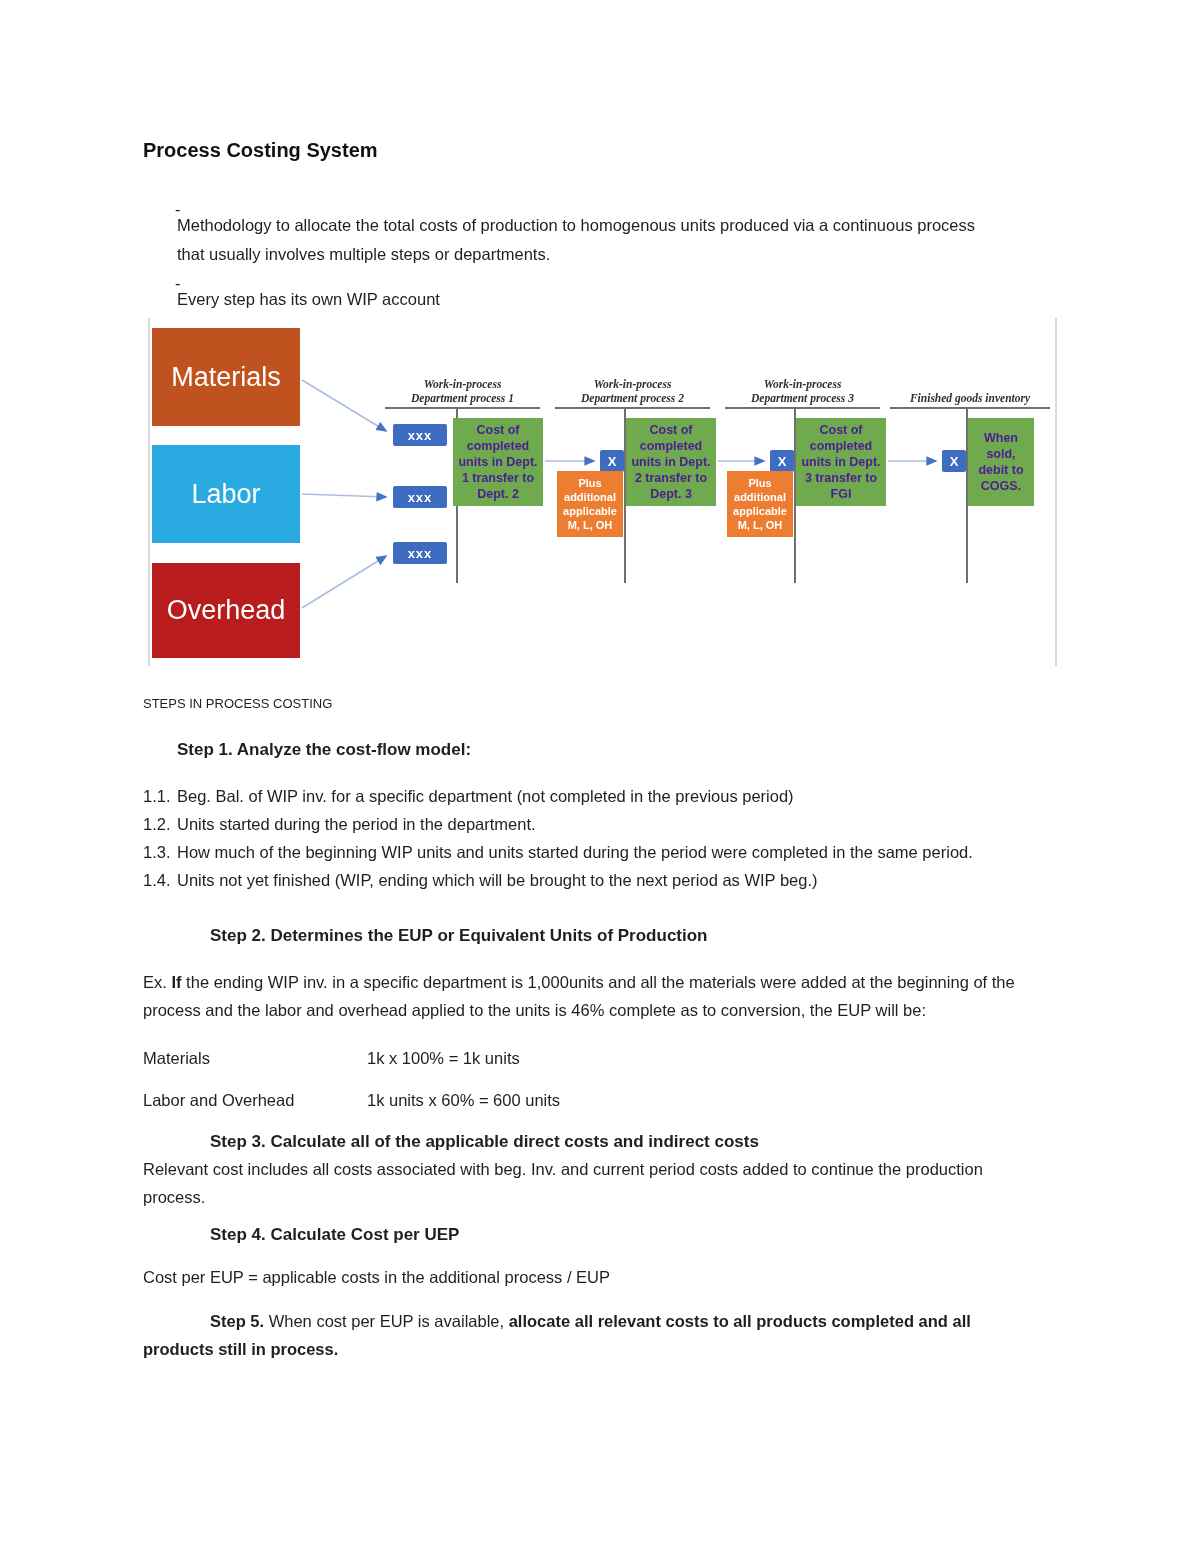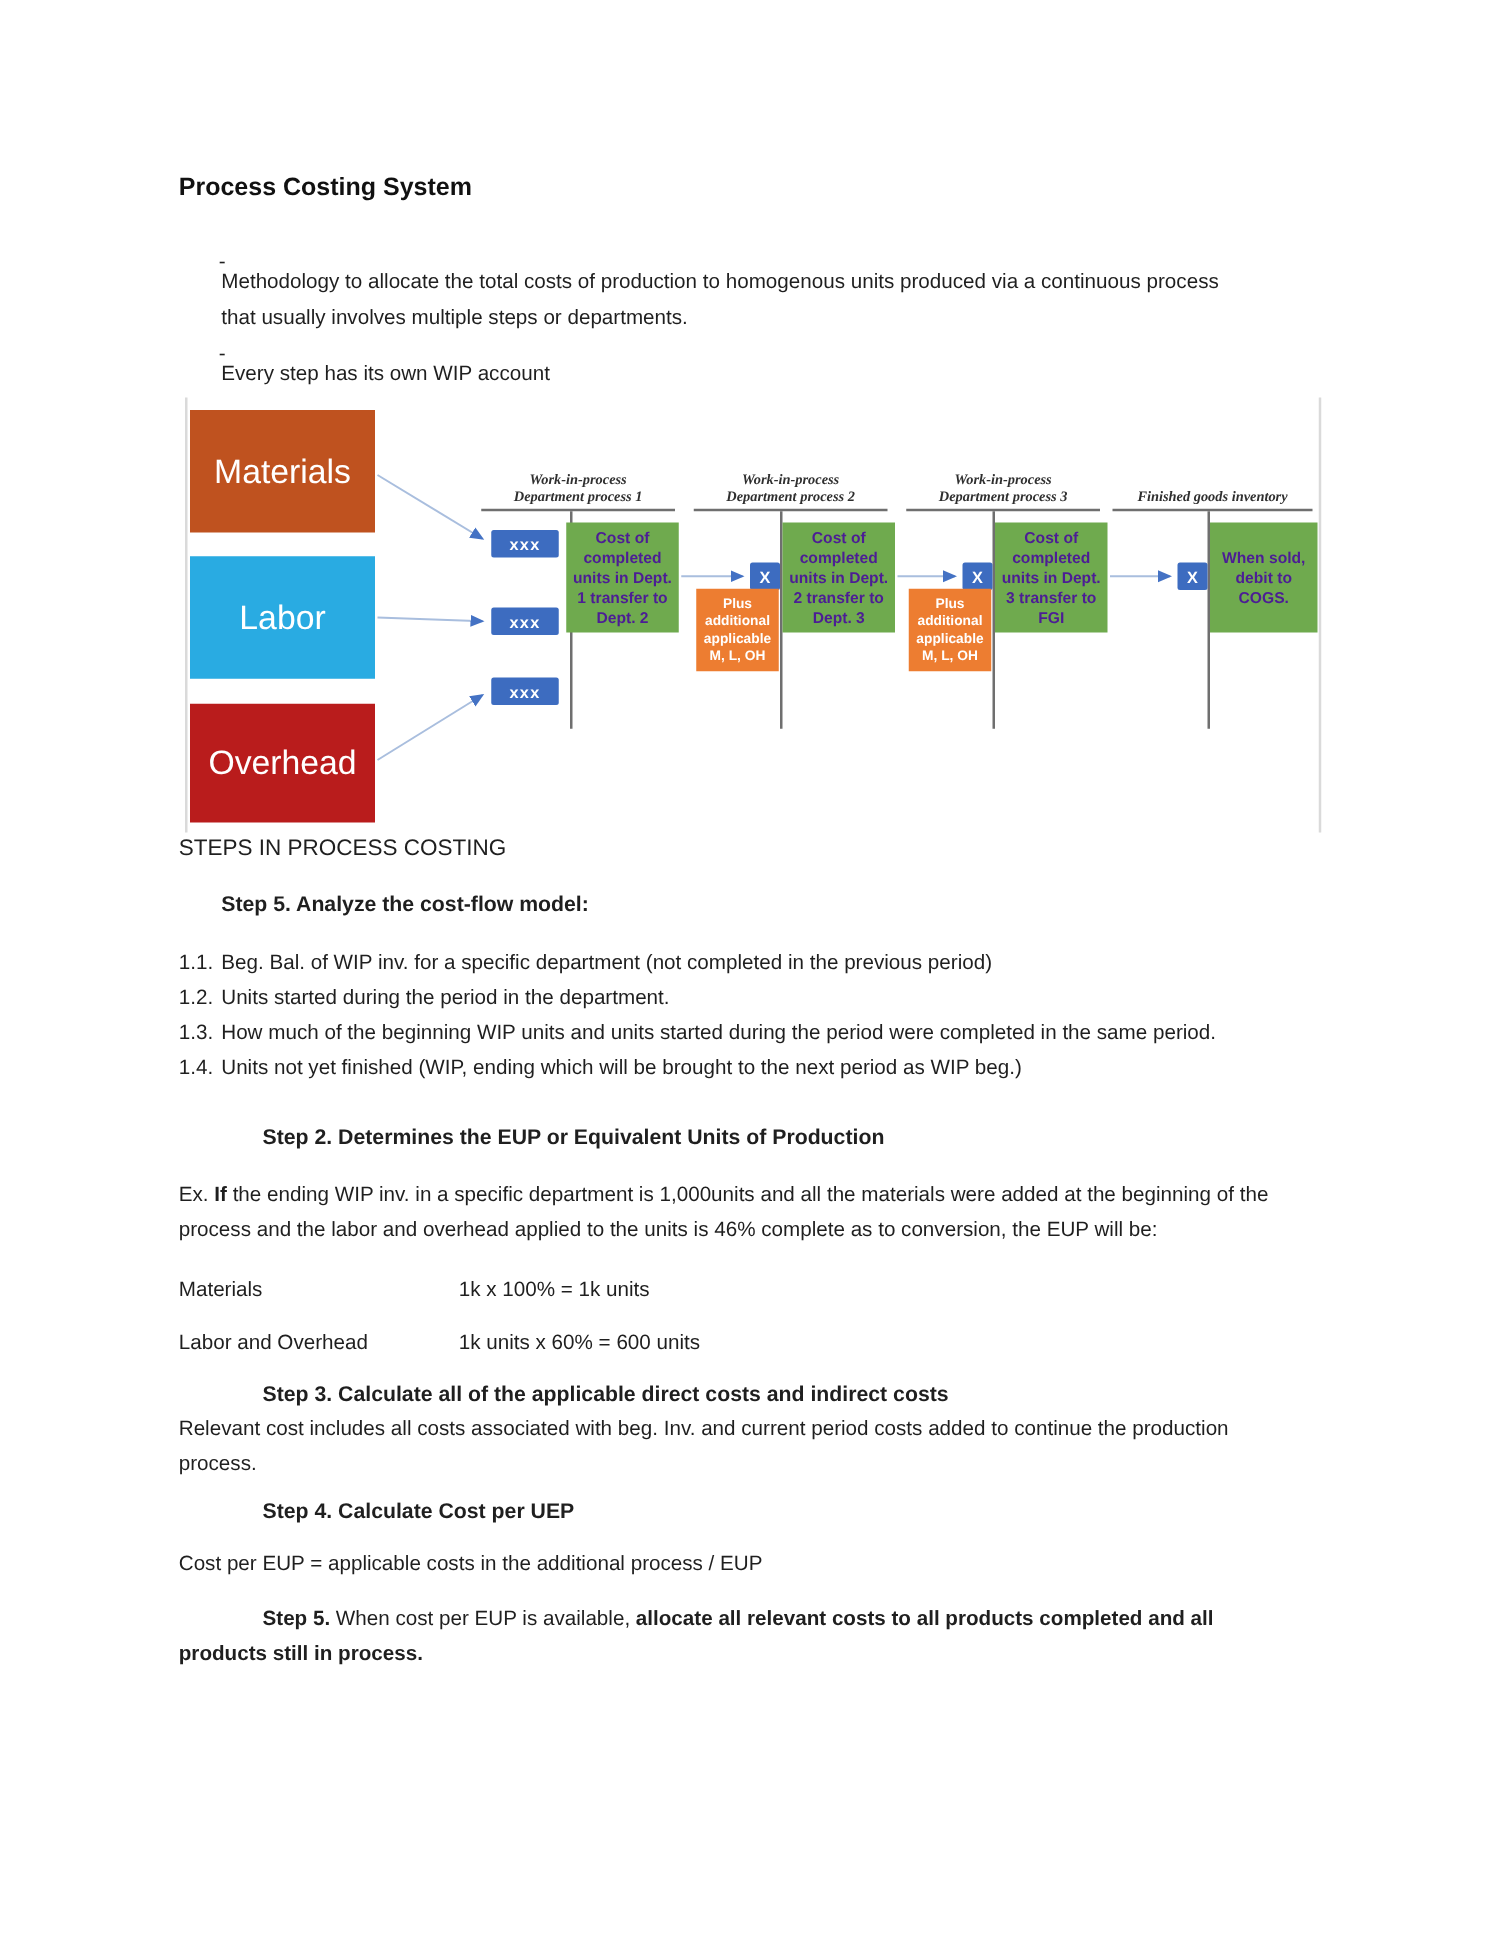--- a/index.html
+++ b/index.html
@@ -105,21 +105,22 @@
     line-height: 14px;
     font-weight: 600;
     display: flex; align-items: center; justify-content: center;
     text-align: center;
     padding: 2px;
   }
   .arrow-layer { position: absolute; left: 0; top: 0; width: 909px; height: 348px; }
 
   
   .section-heading {
-    font-size: 18px;
+    margin-top: 26px;
+    font-size: 13px;
     line-height: 24px;
   }
   .step-heading {
     font-size: 17px;
     font-weight: bold;
     line-height: 24px;
   }
   .step1-heading { margin-top: 22px; margin-left: 34px; }
   .indent-heading { margin-left: 67px; }
   .numlist { margin-top: 20px; }
@@ -225,26 +226,26 @@
     <div class="plus-box" style="left:579px;">Plus additional applicable M, L, OH</div>
     <div class="credit-box" style="left:648px;width:90px;">Cost of completed units in Dept. 3 transfer to FGI</div>
 
     <div class="t-header" style="left:742px;width:160px;">
       <div>Finished goods inventory</div>
       <div></div>
     </div>
     <div class="t-rule" style="left:742px;width:160px;"></div>
     <div class="t-vert" style="left:818px;"></div>
     <div class="x-box" style="left:794px;">X</div>
-    <div class="credit-box" style="left:820px;width:86px;">When sold, debit to COGS.</div>
+    <div class="credit-box" style="left:820px;width:66px;">When sold, debit to COGS.</div>
   </div>
 
   <div class="section-heading">STEPS IN PROCESS COSTING</div>
 
-  <div class="step-heading step1-heading">Step 5. Analyze the cost-flow model:</div>
+  <div class="step-heading step1-heading">Step 1. Analyze the cost-flow model:</div>
 
   <div class="numlist">
     <div class="numitem">
       <span class="num">1.1.</span>
       <span class="itext">Beg. Bal. of WIP inv. for a specific department (not completed in the previous period)</span>
     </div>
     <div class="numitem">
       <span class="num">1.2.</span>
       <span class="itext">Units started during the period in the department.</span>
     </div>

